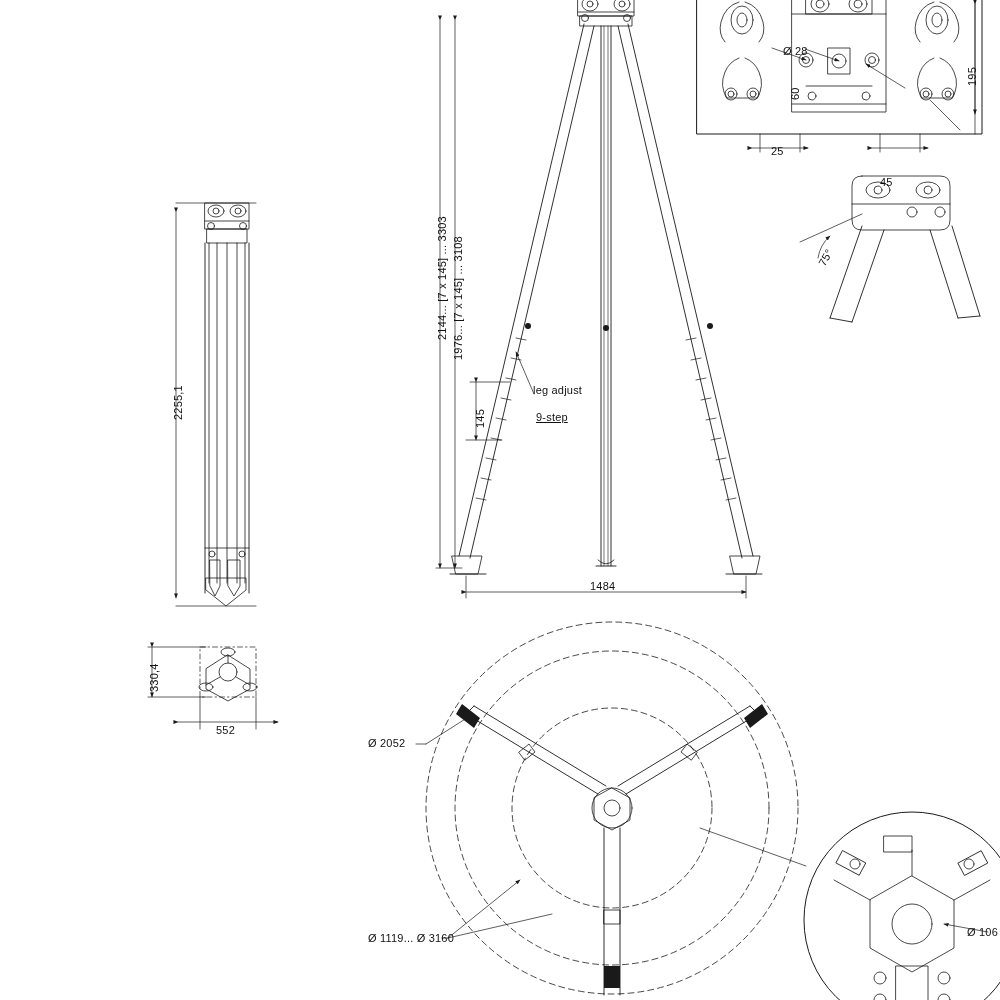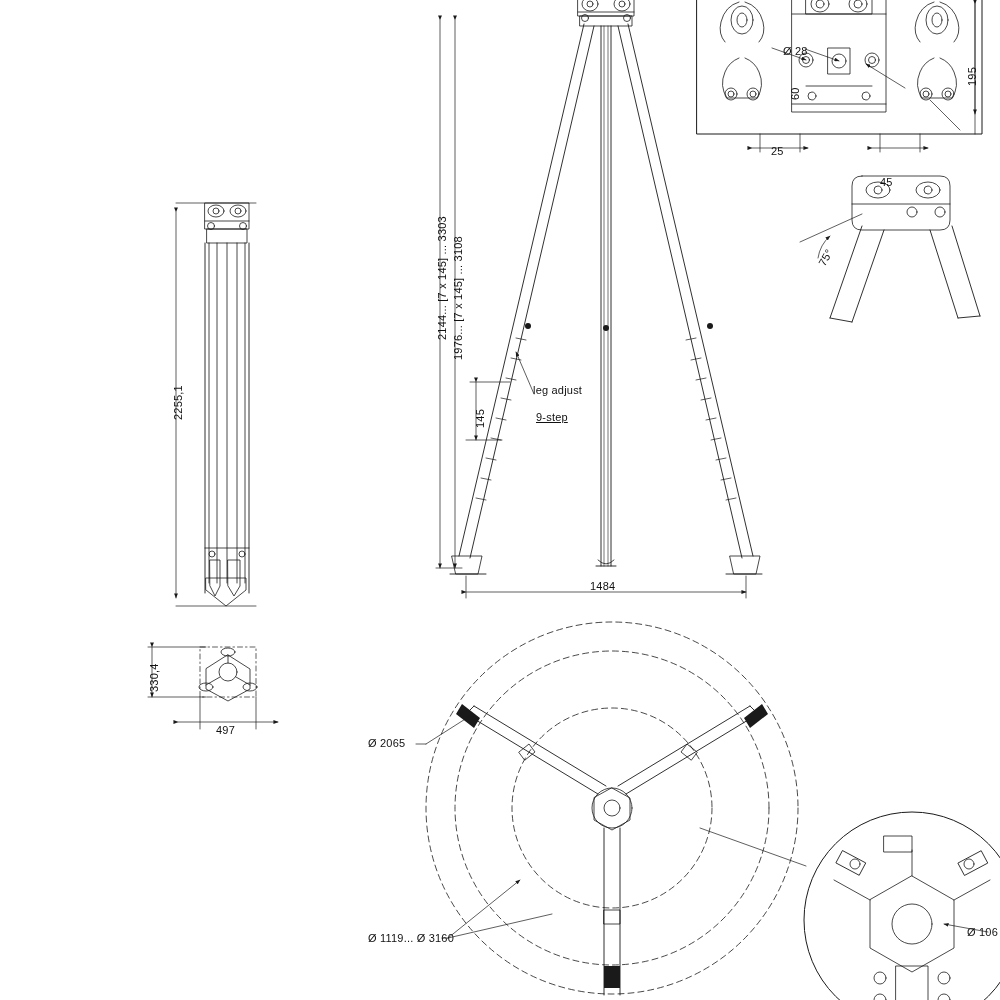--- a/index.html
+++ b/index.html
@@ -271,34 +271,34 @@
             <circle cx="969" cy="864" r="5"></circle>
       </g>
       <path d="M988 932 L944 924" stroke-width="0.7" marker-end="url(#ahs)"></path>
     </g>
 
   </g>
 </svg>
 
 <div class="lbl rot90" style="left:172px;top:420px;">2255,1</div>
 <div class="lbl rot90" style="left:148px;top:692px;">330,4</div>
-<div class="lbl" style="left:216px;top:724px;">497</div>
+<div class="lbl" style="left:216px;top:724px;">552</div>
 
 <div class="lbl rot90" style="left:436px;top:340px;">2144... [7 x 145] ... 3303</div>
 <div class="lbl rot90" style="left:452px;top:360px;">1976... [7 x 145] ... 3108</div>
 <div class="lbl rot90" style="left:474px;top:428px;">145</div>
 <div class="lbl" style="left:533px;top:384px;">leg adjust</div>
 <div class="lbl" style="left:536px;top:411px;text-decoration:underline;">9-step</div>
 <div class="lbl" style="left:590px;top:580px;">1484</div>
 
 <div class="lbl it" style="left:783px;top:45px;">Ø 28</div>
 <div class="lbl rot90" style="left:789px;top:100px;">60</div>
 <div class="lbl rot90" style="left:966px;top:86px;">195</div>
 <div class="lbl" style="left:771px;top:145px;">25</div>
 <div class="lbl" style="left:880px;top:145px;margin-top:31px;">45</div>
 
 <div class="lbl rot75" style="left:816px;top:262px;">75°</div>
 
-<div class="lbl it" style="left:368px;top:737px;">Ø 2065</div>
+<div class="lbl it" style="left:368px;top:737px;">Ø 2052</div>
 <div class="lbl it" style="left:368px;top:932px;">Ø 1119... Ø 3160</div>
 <div class="lbl it" style="left:931px;top:926px;margin-left:36px;">Ø 106</div>
 
 </div>
 
 </body></html>

